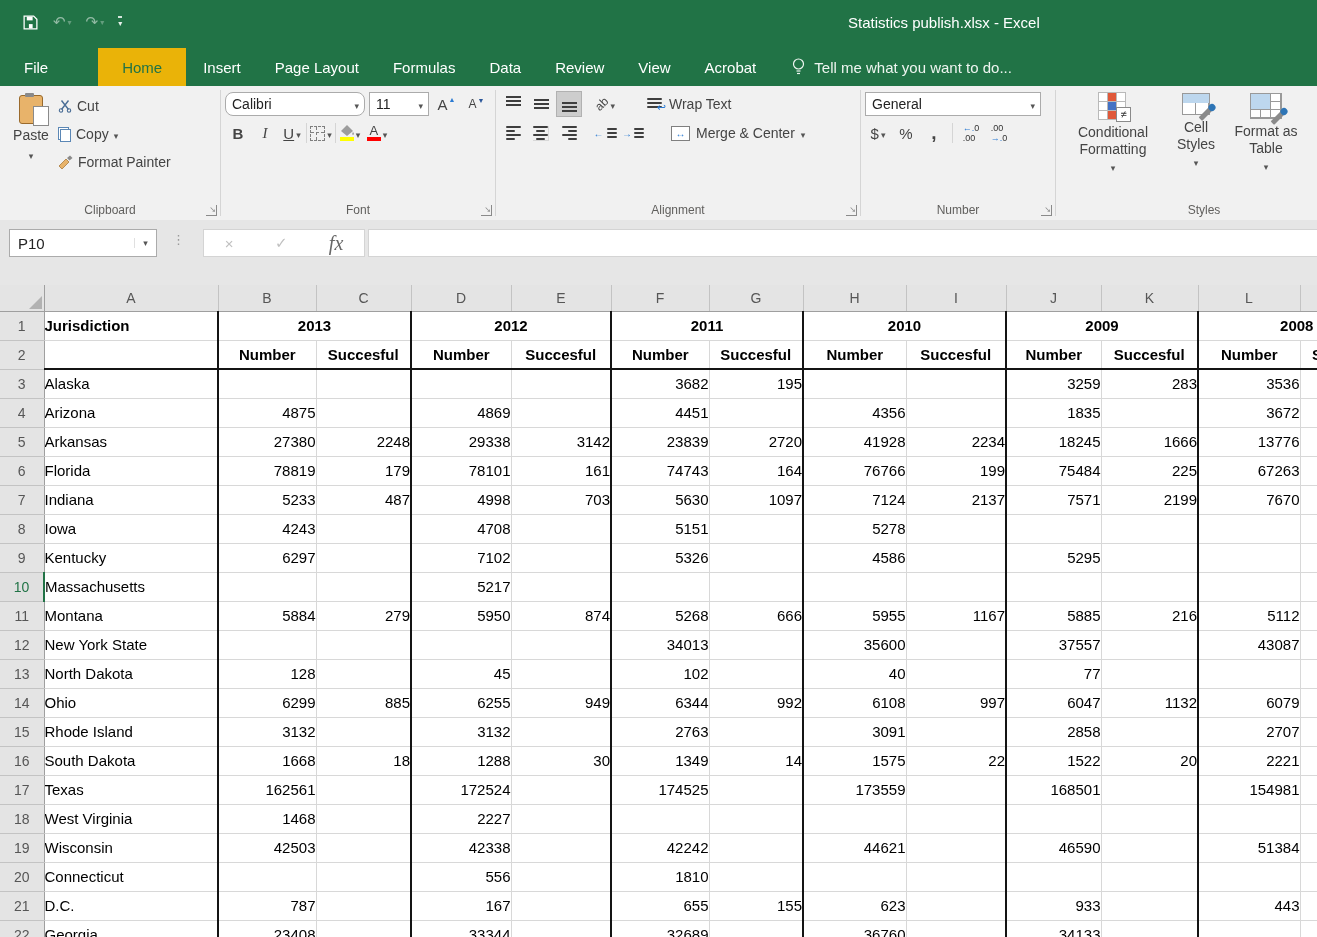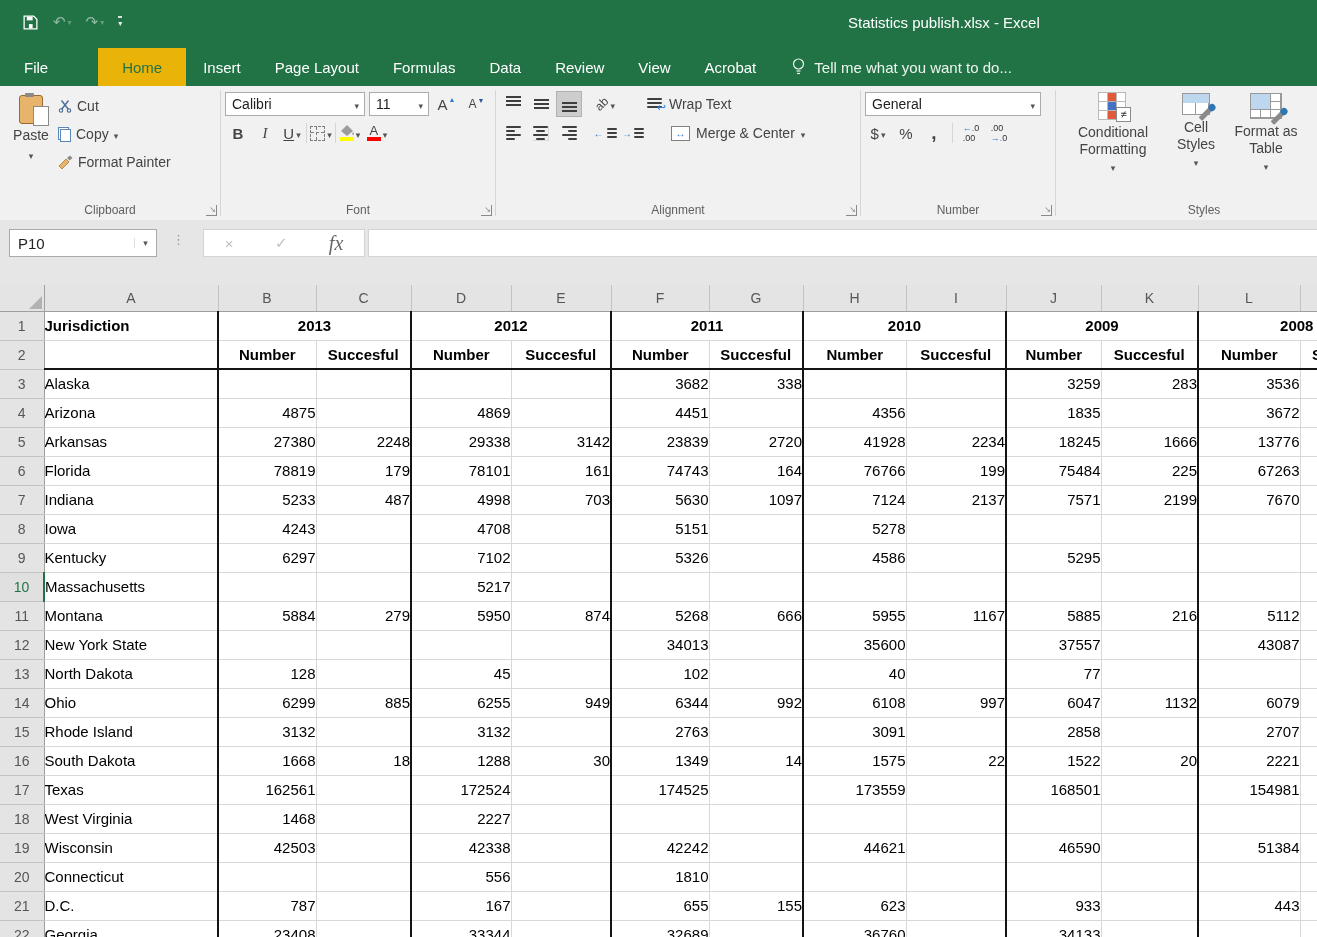--- a/index.html
+++ b/index.html
@@ -211,21 +211,21 @@
         <span>Format Painter</span>
       </div>
     </div>
     <span class="glabel">Clipboard</span>
     <span class="launcher">↘</span>
   </div>
   <div class="vsep"></div>
 
   <div class="grp" id="grp-font">
     <div class="rrow" style="gap:4px;">
-      <div class="combo" style="width:132px;">
+      <div class="combo" style="width:132px;border-radius:8px;">
         <span>Calibri</span>
         <span class="caretonly" style="padding-right:5px;"></span>
       </div>
       <div class="combo" style="width:52px;">
         <span>11</span>
         <span class="caretonly" style="padding-right:5px;"></span>
       </div>
       <span class="sbtn">
           <span class="Aup">A</span>
         </span>
@@ -514,21 +514,21 @@
           <td class="c b ctr gB">Succesful</td>
         </tr>
         <tr>
           <th class="rh">3</th>
           <td class="c txt">Alaska</td>
           <td class="c num gL"></td>
           <td class="c num"></td>
           <td class="c num gL"></td>
           <td class="c num"></td>
           <td class="c num gL">3682</td>
-          <td class="c num">338</td>
+          <td class="c num">195</td>
           <td class="c num gL"></td>
           <td class="c num"></td>
           <td class="c num gL">3259</td>
           <td class="c num">283</td>
           <td class="c num gL">3536</td>
           <td class="c num"></td>
         </tr>
         <tr>
           <th class="rh">4</th>
           <td class="c txt">Arizona</td>

